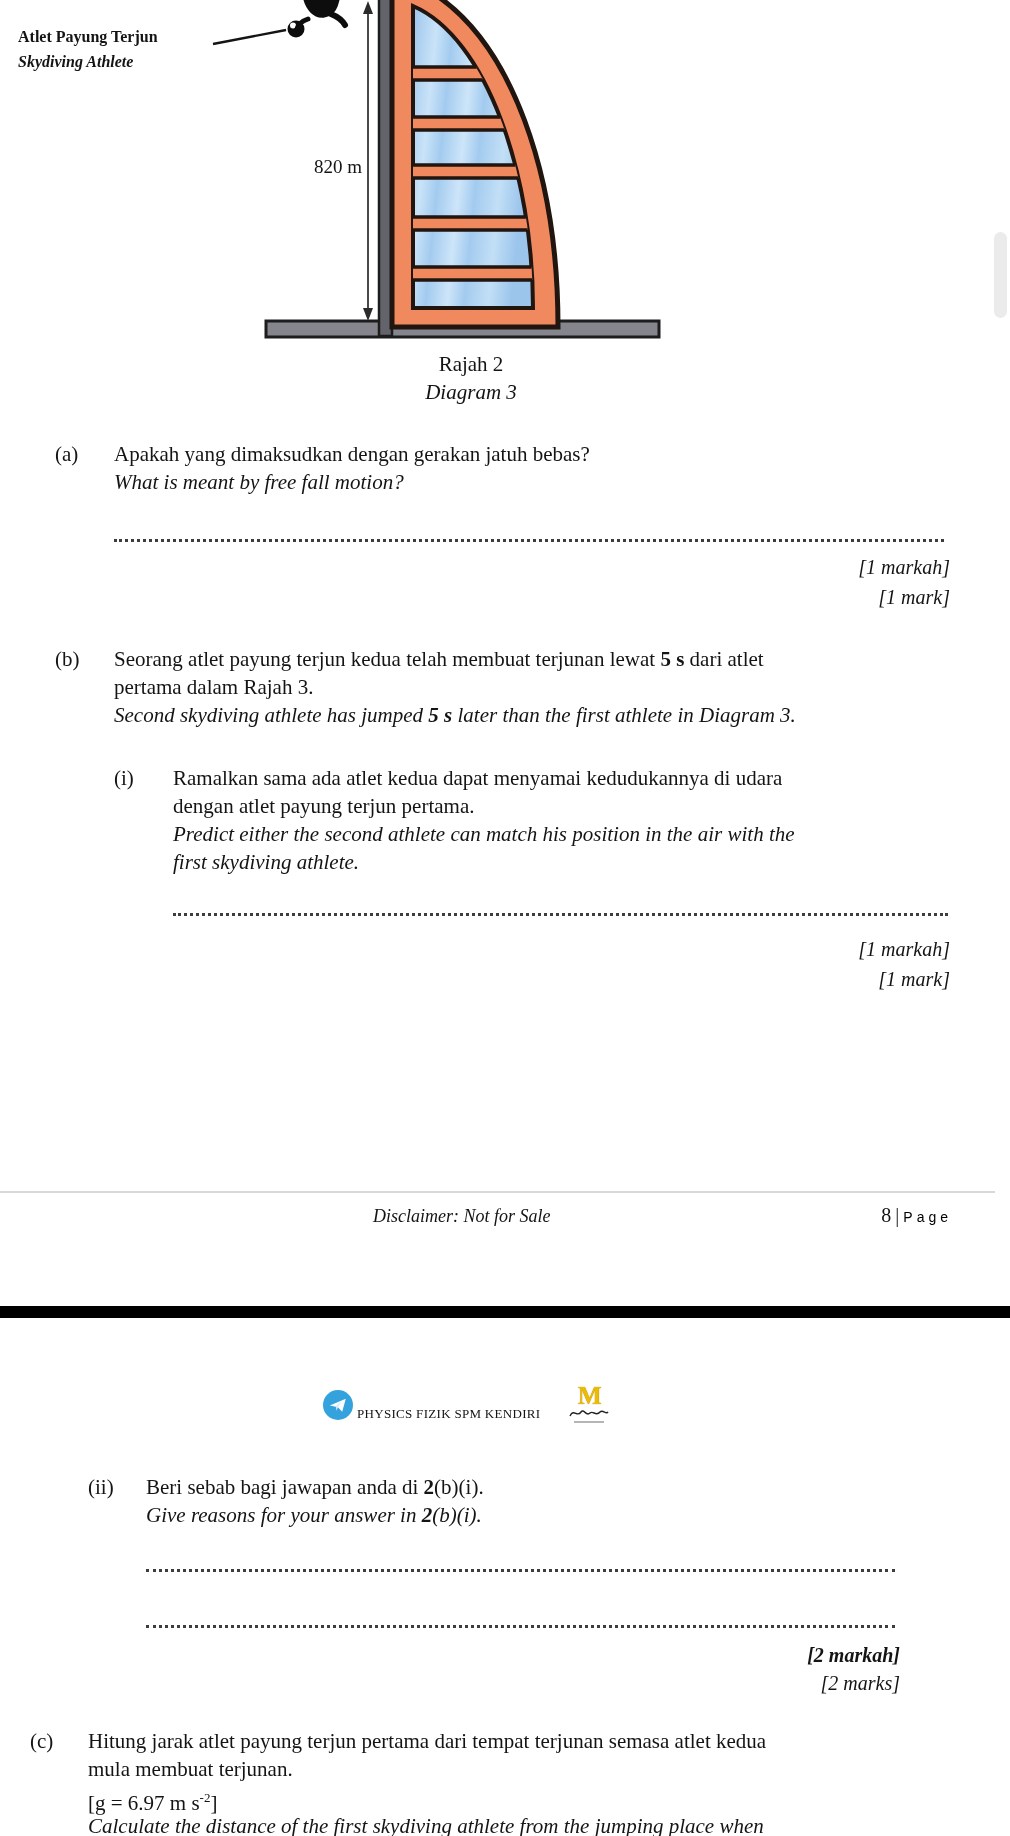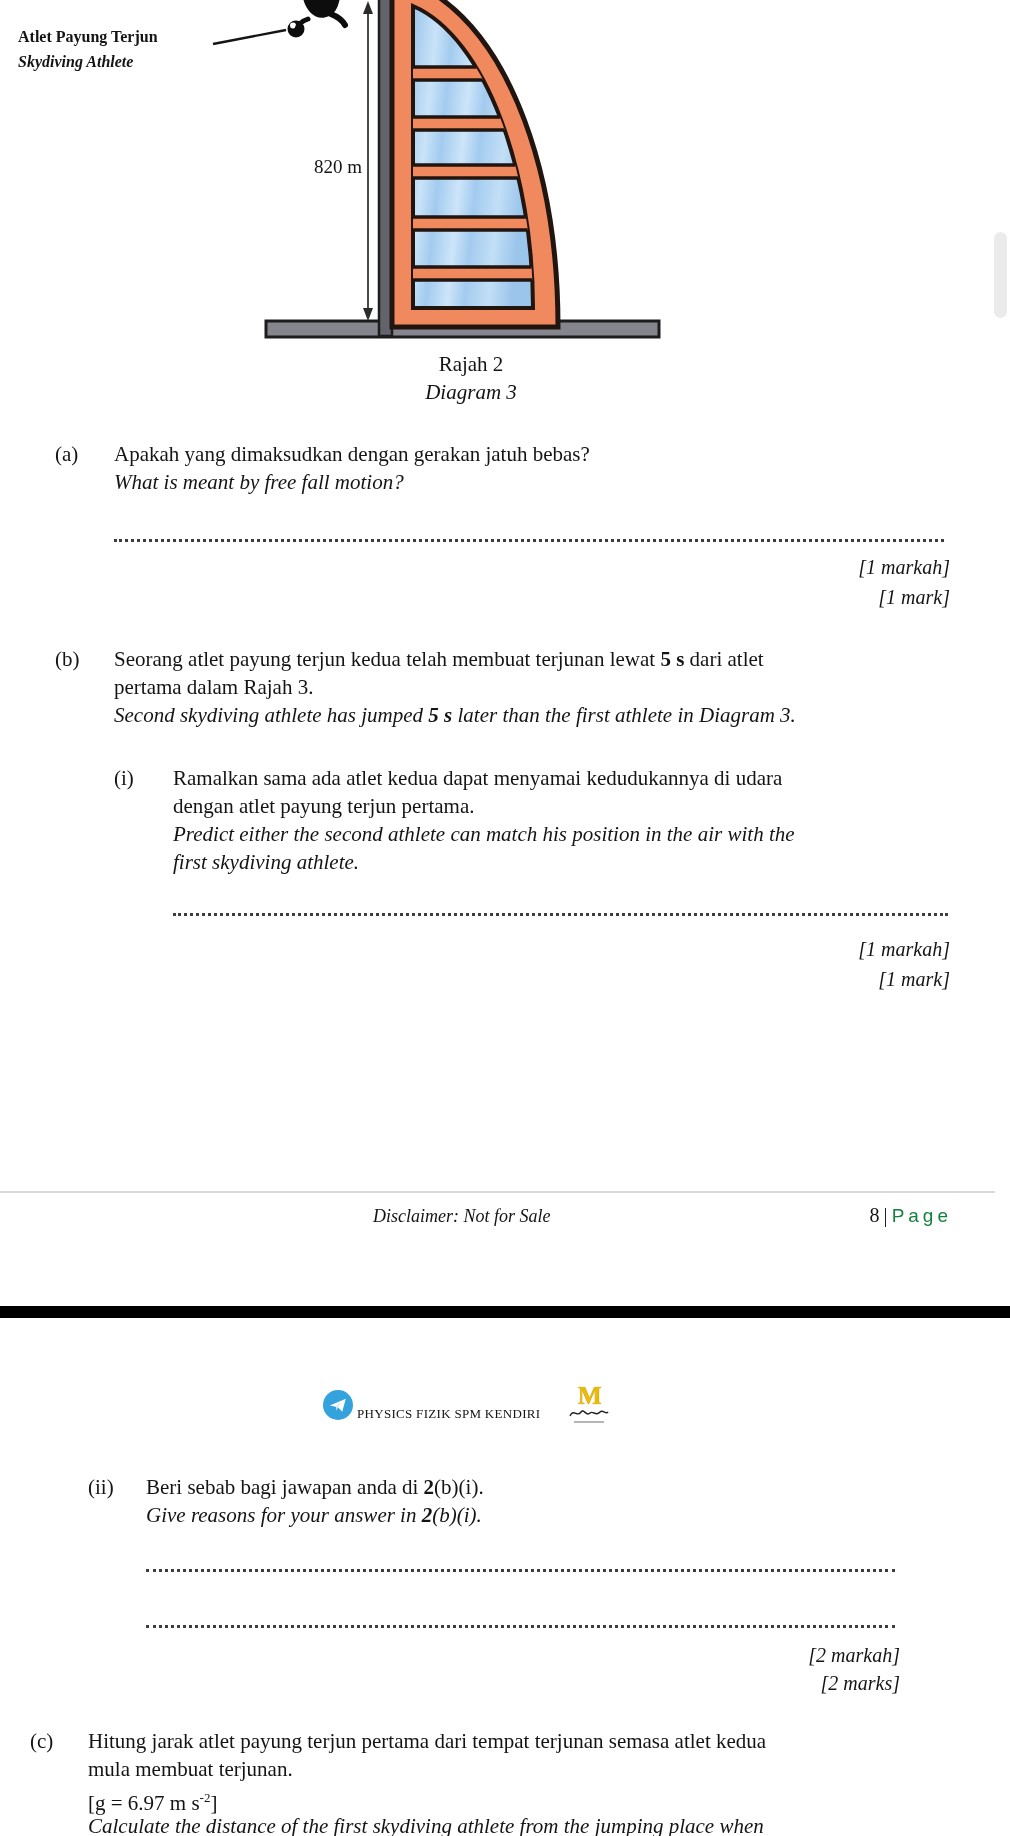--- a/index.html
+++ b/index.html
@@ -11,21 +11,21 @@
   .bold{font-weight:bold;}
   .qlabel{font-size:21px;line-height:28px;}
   .dotline{height:0;border-bottom:3px dotted #3d3d3d;}
   .marks{font-size:20px;font-style:italic;text-align:center;white-space:nowrap;}
   .diagram-label{font-size:16px;font-weight:bold;white-space:nowrap;font-family:Liberation Serif, serif;}
   .caption{font-size:21px;width:200px;text-align:center;white-space:nowrap;}
   .height-label{font-size:19px;width:62px;text-align:right;white-space:nowrap;}
   .footer-hairline{height:0;border-top:2px solid #d9d9d9;}
   .disclaimer{font-size:18px;font-style:italic;white-space:nowrap;}
   .pagenum{font-size:20px;white-space:nowrap;}
-  .pagenum .word{color:#15803d;letter-spacing:4px;font-family:"Liberation Sans","DejaVu Sans",sans-serif;font-size:19px;}
+  .pagenum .word{color:#000000;letter-spacing:4px;font-family:"Liberation Sans","DejaVu Sans",sans-serif;font-size:14px;}
   .pagenum .sep{color:#222;padding:0 4px;}
   .separator{background:#000;}
   .p2-title{font-size:13px;letter-spacing:.3px;white-space:nowrap;}
   .m-letter{font-size:25px;font-weight:bold;color:#edbb00;text-shadow:0 0 1px #8a6a00;line-height:24px;}
   .sup{font-size:13px;vertical-align:super;}
   .scroll-thumb{width:13px;height:86px;background:#ebebeb;border-radius:7px;}
 </style>
 </head>
 <body>
 
@@ -122,21 +122,21 @@
     <svg class="abs" style="left:568px;top:89px;" width="42" height="13" viewBox="0 0 42 13">
       <path d="M2,9 C6,1 9,11 13,5 C16,1 18,10 22,6 C25,3 28,10 32,5 C35,2 38,8 40,5" stroke="#222" fill="none" stroke-width="1.4"></path>
     </svg>
     <div class="abs" style="left:574px;top:103px;width:30px;height:2px;background:#b5b5b5;"></div>
 
     <div class="abs qlabel" style="left:88px;top:155px;">(ii)</div>
     <div class="abs line" style="left:146px;top:155px;"><span>Beri sebab bagi jawapan anda di </span><span class="bold">2</span><span>(b)(i).</span></div>
     <div class="abs line it" style="left:146px;top:183px;"><span>Give reasons for your answer in </span><span class="bold">2</span><span>(b)(i).</span></div>
     <div class="abs dotline" style="left:146px;top:251px;width:749px;"></div>
     <div class="abs dotline" style="left:146px;top:307px;width:749px;"></div>
-    <div class="abs marks" style="right:110px;top:326px;">[2 markah]</div>
+    <div class="abs marks" style="right:110px;top:326px;font-weight:bold;">[2 markah]</div>
     <div class="abs marks" style="right:110px;top:354px;">[2 marks]</div>
 
     <div class="abs qlabel" style="left:30px;top:409px;">(c)</div>
     <div class="abs line" style="left:88px;top:409px;">Hitung jarak atlet payung terjun pertama dari tempat terjunan semasa atlet kedua</div>
     <div class="abs line" style="left:88px;top:437px;">mula membuat terjunan.</div>
     <div class="abs line" style="left:88px;top:466px;"><span>[g = 6.97 m s</span><span class="sup">-2</span><span>]</span></div>
     <div class="abs line it" style="left:88px;top:494px;">Calculate the distance of the first skydiving athlete from the jumping place when</div>
   </div>
 
   <div class="abs scroll-thumb" style="left:994px;top:232px;"></div>

